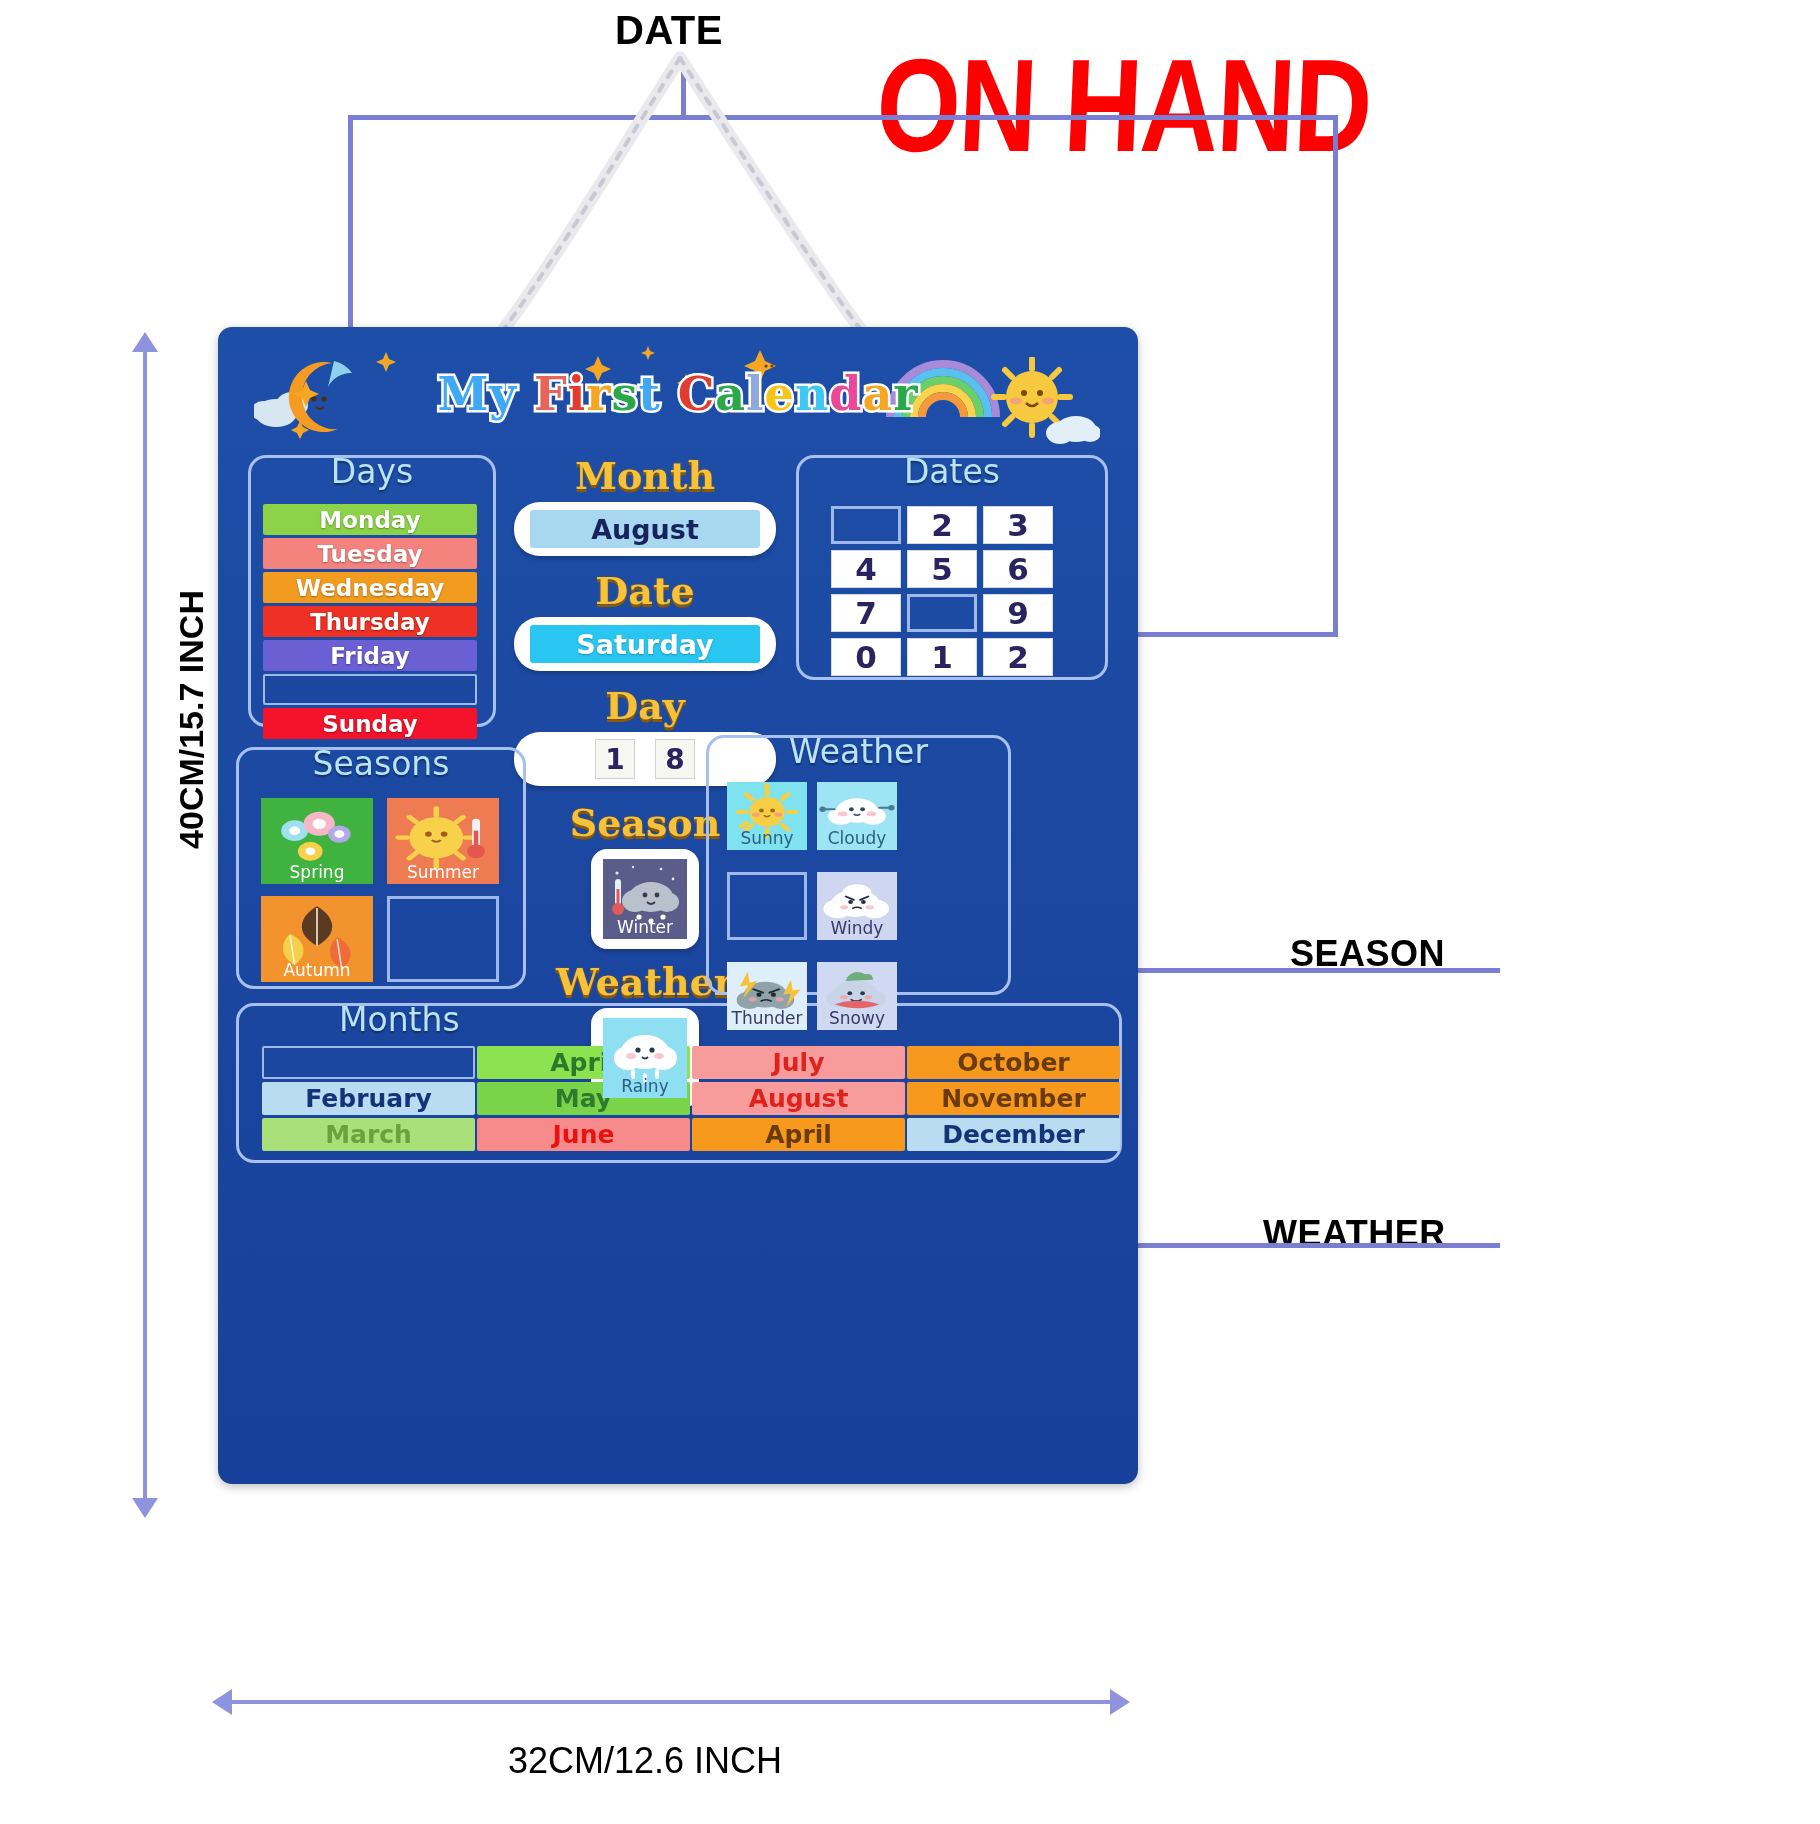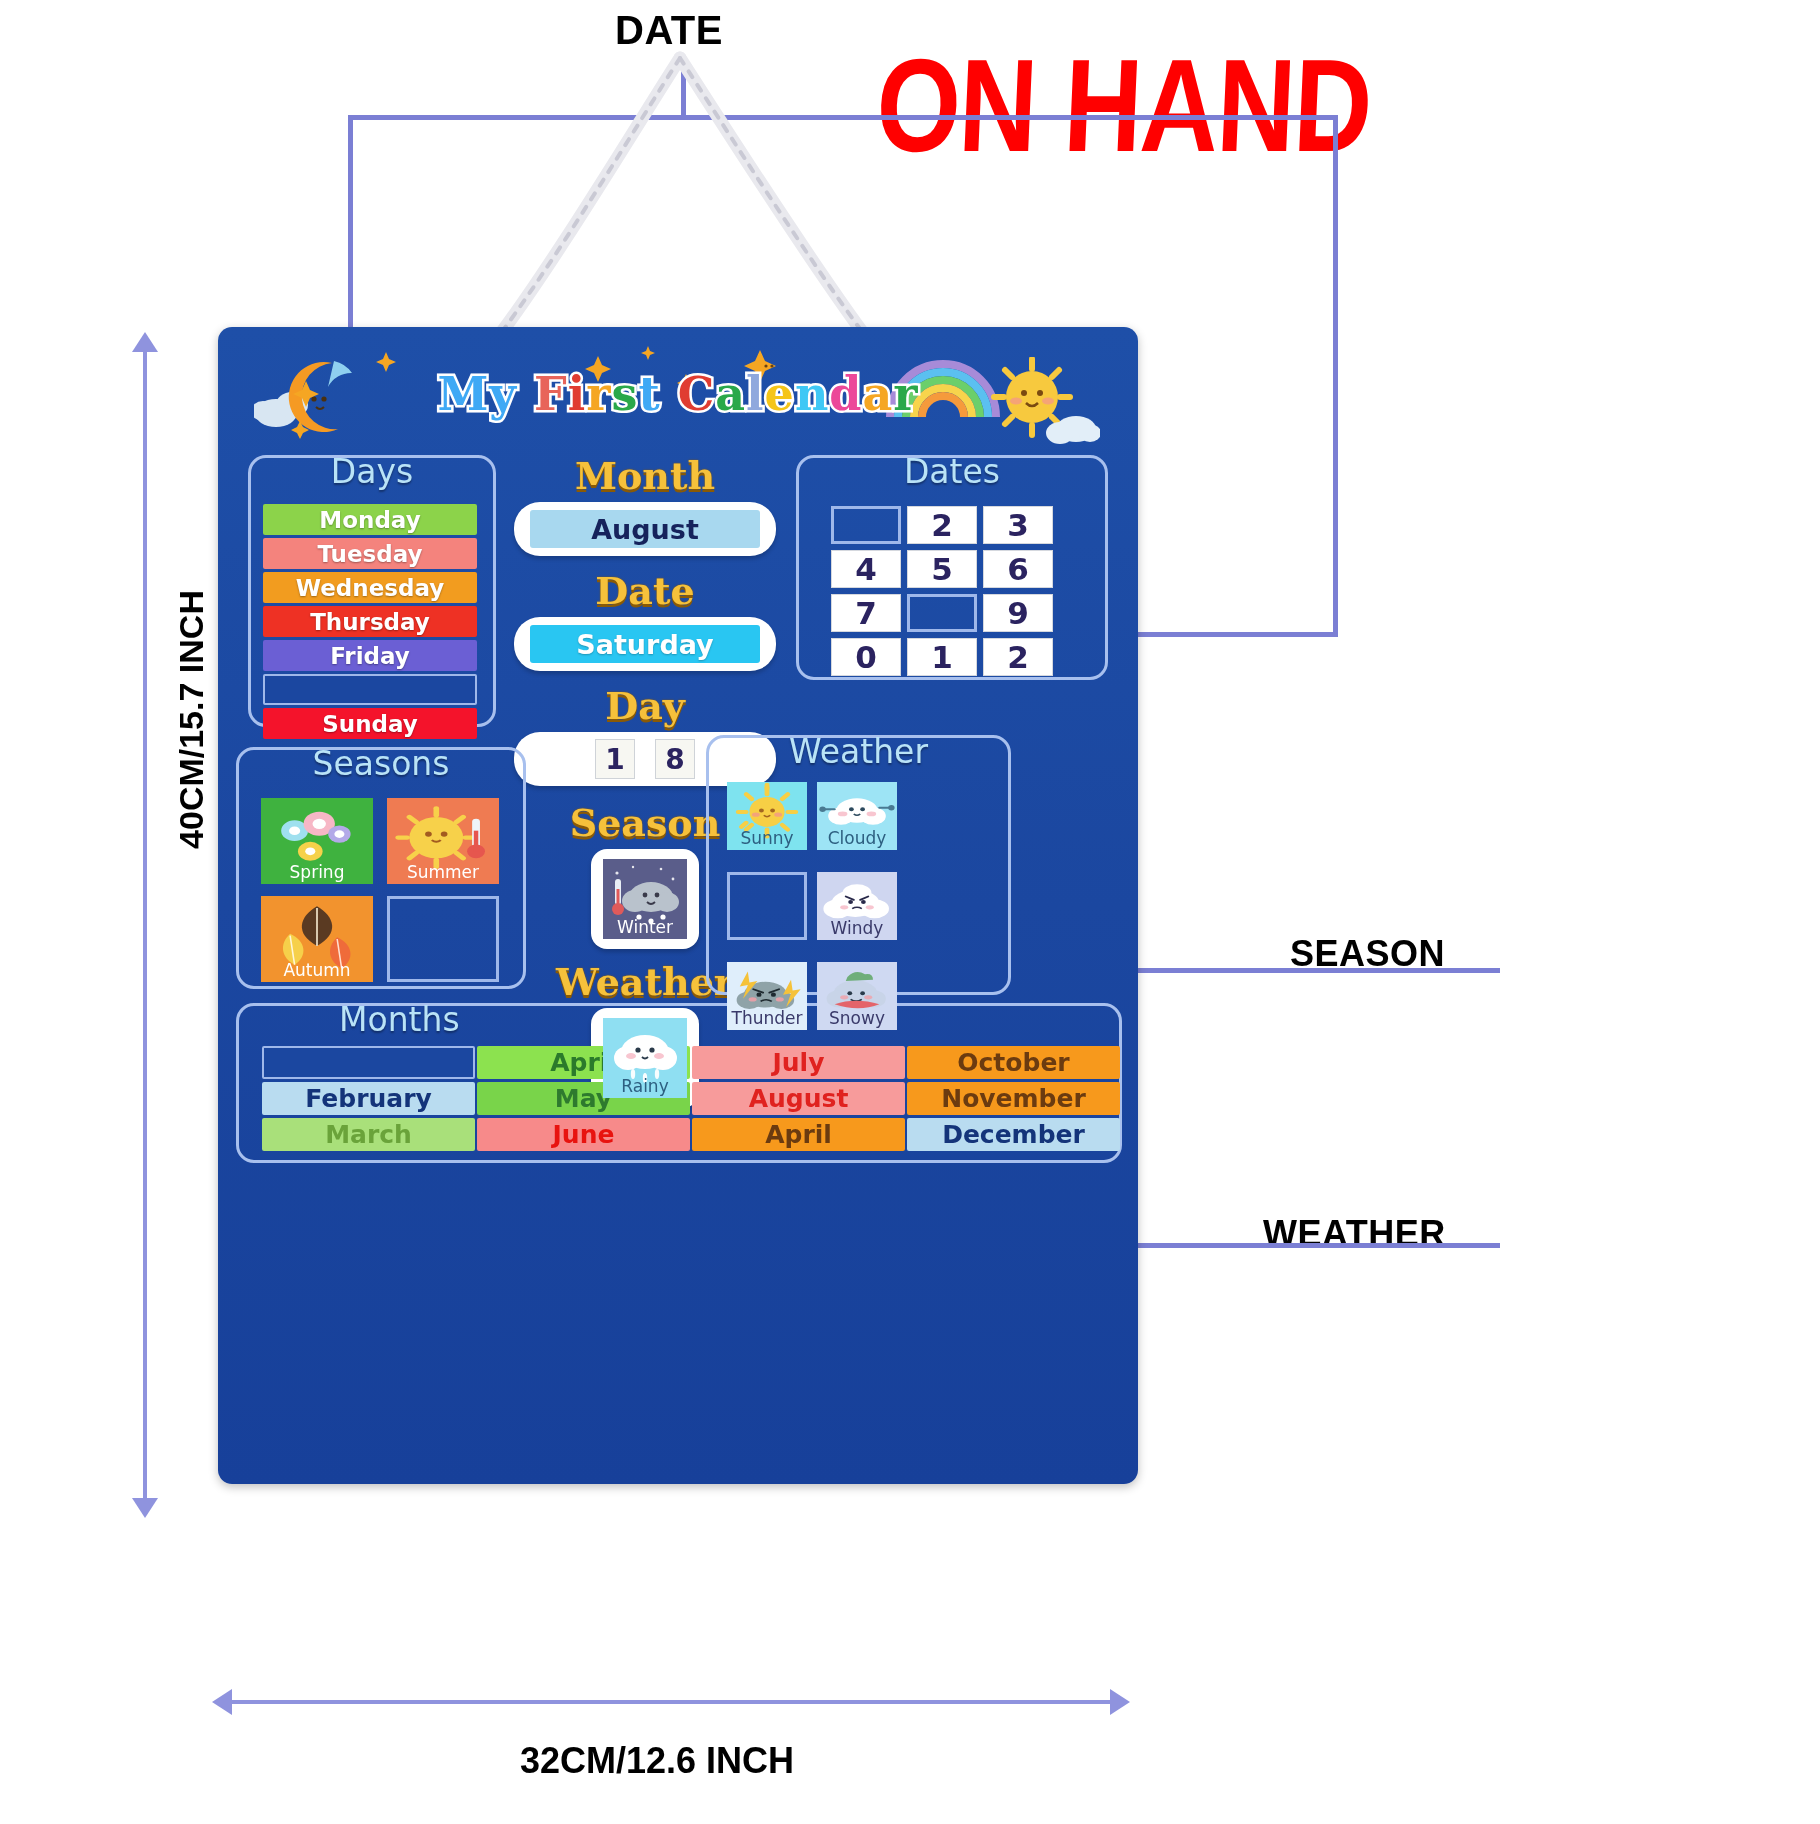--- a/index.html
+++ b/index.html
@@ -48,22 +48,22 @@
   .arrow-up { border-left: 13px solid transparent; border-right: 13px solid transparent; border-bottom: 20px solid #8f93de; }
   .arrow-down { border-left: 13px solid transparent; border-right: 13px solid transparent; border-top: 20px solid #8f93de; }
   .arrow-left { border-top: 13px solid transparent; border-bottom: 13px solid transparent; border-right: 20px solid #8f93de; }
   .arrow-right { border-top: 13px solid transparent; border-bottom: 13px solid transparent; border-left: 20px solid #8f93de; }
   #dim-height-label {
     position: absolute; left: 62px; top: 700px;
     transform: rotate(-90deg); transform-origin: center;
     font-size: 34px; font-weight: 800; color: #000; white-space: nowrap;
   }
   #dim-width-label {
-    position: absolute; left: 520px; top: 1740px;
-    font-size: 36px; font-weight: 700; color: #000; white-space: nowrap;
+    position: absolute; left: 508px; top: 1740px;
+    font-size: 36px; font-weight: 400; color: #000; white-space: nowrap;
   }
 
   
   .rope { position: absolute; }
   
   #board {
     position: absolute;
     left: 218px; top: 327px;
     width: 920px; height: 1157px;
     background: linear-gradient(180deg, #1e4fa8 0%, #1b47a0 50%, #17409a 100%);

